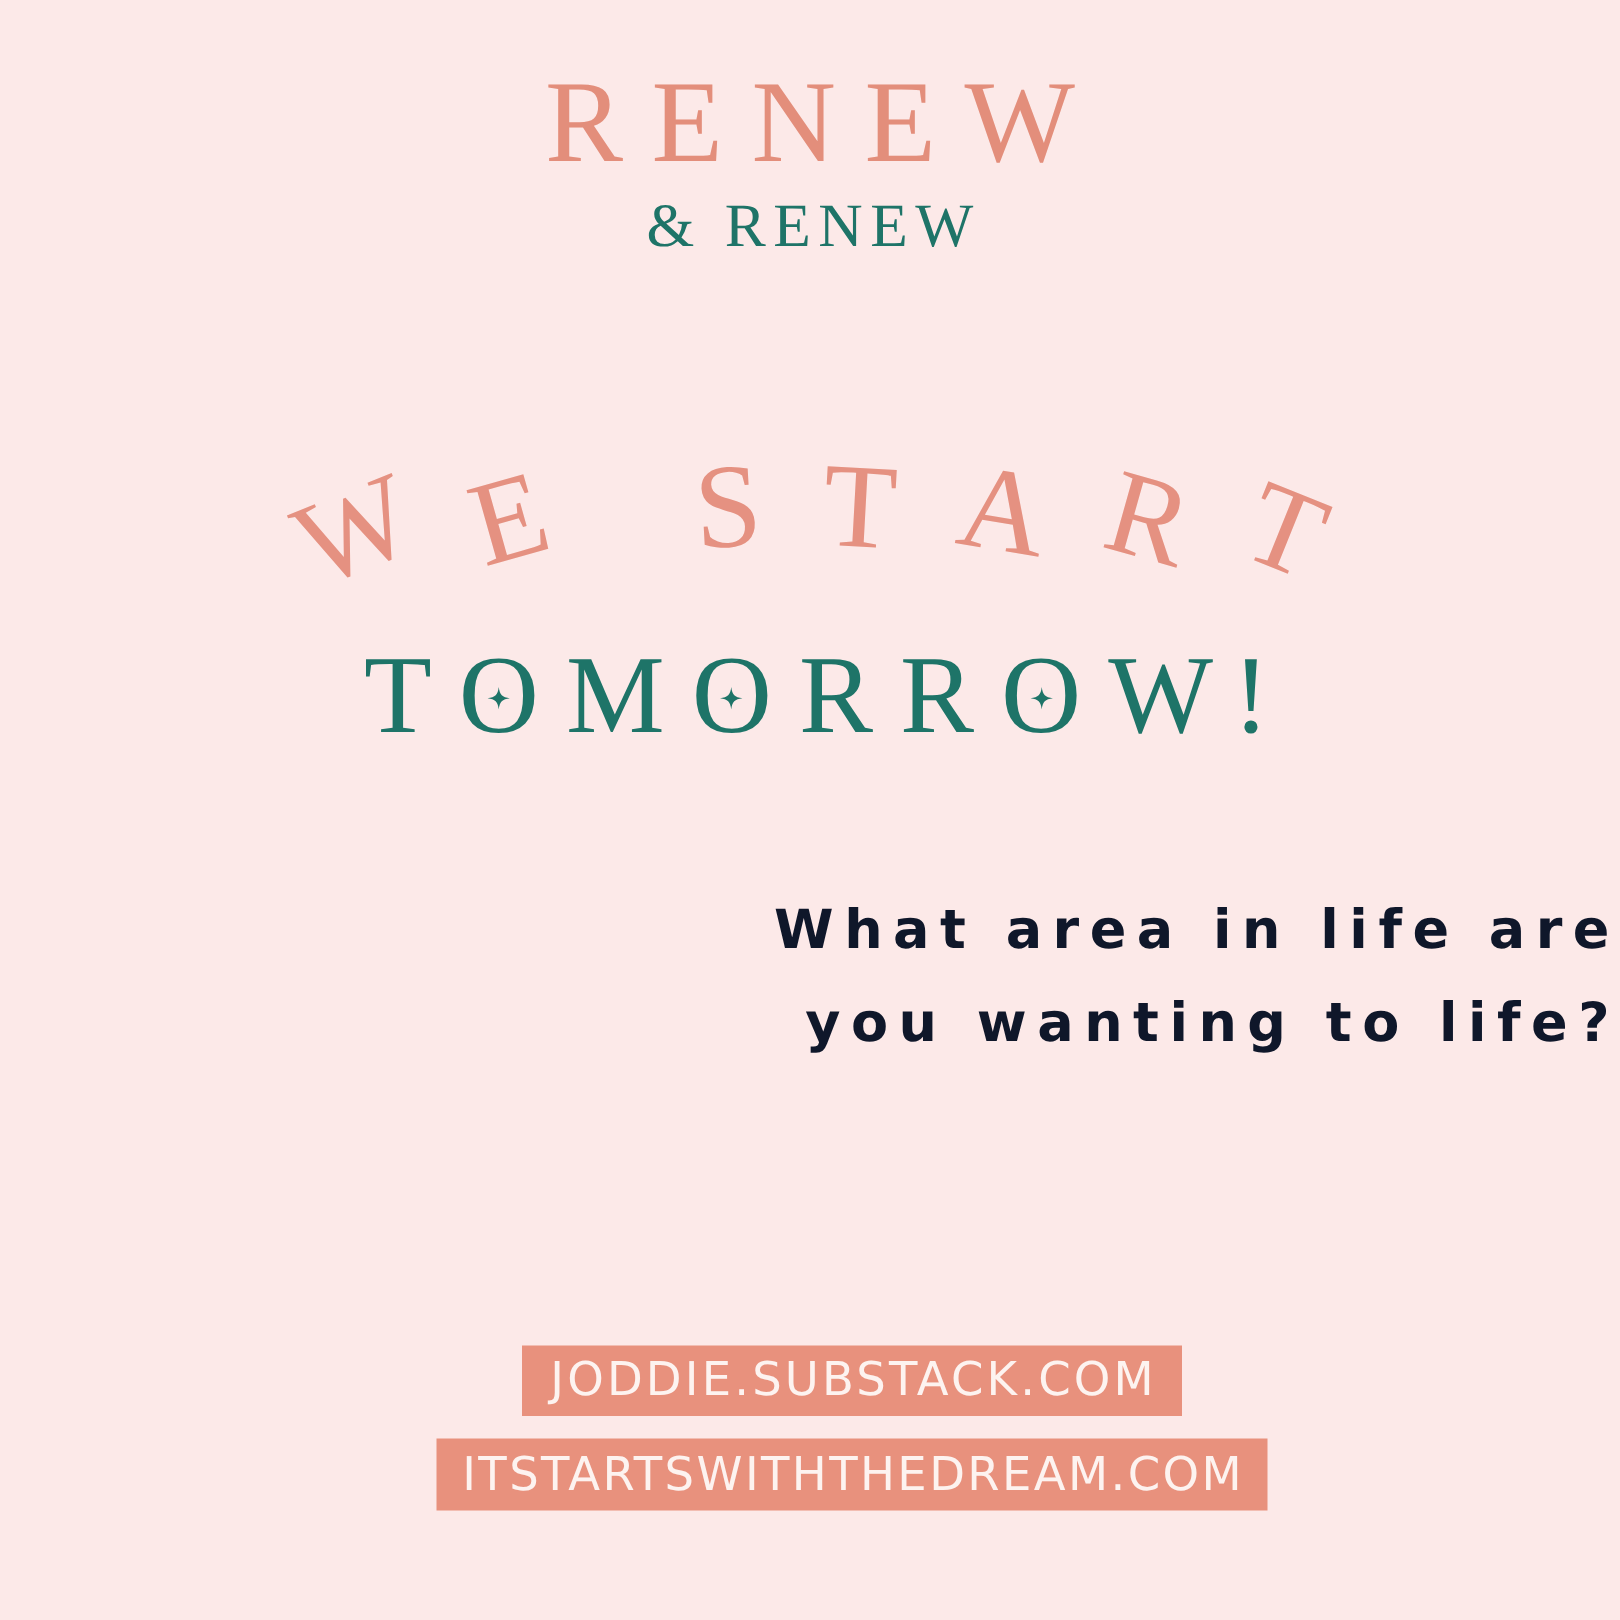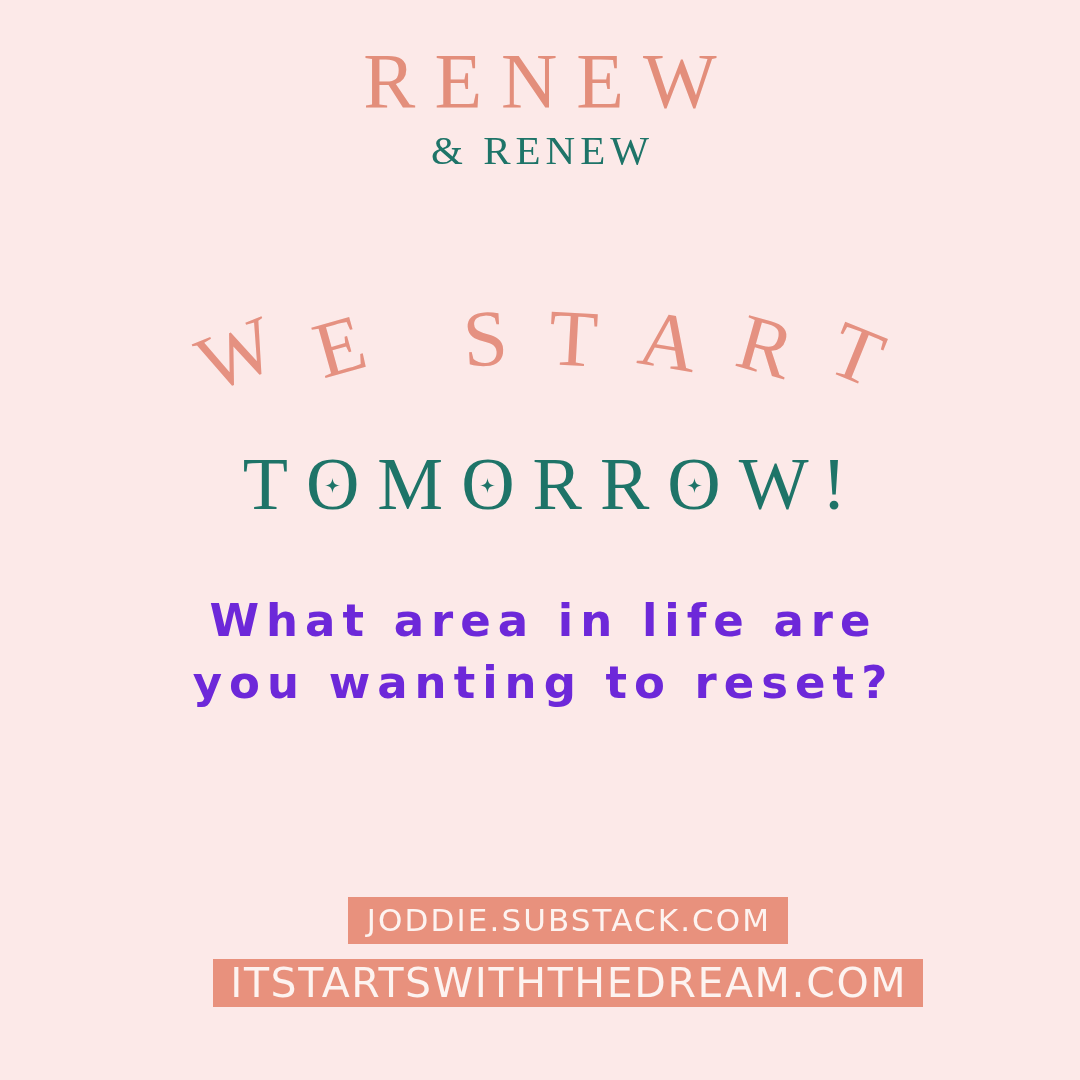--- a/index.html
+++ b/index.html
@@ -84,21 +84,21 @@
     transform-origin: 50% 260px;
   }
 
   .arc-gap {
     width: 34px;
   }
 
   
   .tomorrow {
     position: absolute;
-    top: 445px;
+    top: 425px;
     left: 0;
     width: 1080px;
     text-align: center;
     white-space: nowrap;
   }
 
   .tomorrow .tm-letter {
     position: relative;
     display: inline-block;
     font-family: "Liberation Serif", serif;
@@ -132,27 +132,28 @@
   .question {
     position: absolute;
     top: 590px;
     left: 0;
     width: 1080px;
     text-align: center;
   }
 
   .question .q-line {
     font-family: "DejaVu Sans", sans-serif;
-    font-size: 45px;
+    font-size: 36px;
     line-height: 62px;
     font-weight: 700;
     letter-spacing: 7px;
     text-indent: 7px;
-    color: #6d28d9;
-    white-space: nowrap;
+    color: #0f172a;
+    white-space: nowrap;
+    text-align: right;
   }
 
   
   .banners {
     position: absolute;
     top: 897px;
     left: 0;
     width: 1080px;
     padding-left: 28px;
   }
@@ -178,21 +179,21 @@
   .banner-1 {
     font-size: 31px;
     line-height: 47px;
     height: 47px;
     padding: 0 17px;
     letter-spacing: 2.1px;
     text-indent: 2.1px;
   }
 
   .banner-2 {
-    font-size: 41px;
+    font-size: 31px;
     line-height: 48px;
     height: 48px;
     padding: 0 16px;
     letter-spacing: 1.6px;
     text-indent: 1.6px;
   }
 </style>
 </head>
 <body>
 
@@ -225,21 +226,21 @@
             <path d="M10 0 C10.9 7.0 13.0 9.1 20 10 C13.0 10.9 10.9 13.0 10 20 C9.1 13.0 7.0 10.9 0 10 C7.0 9.1 9.1 7.0 10 0 Z" fill="#1e7468"></path>
           </svg>
         </span></span><span class="tm-letter">R</span><span class="tm-letter">R</span><span class="tm-letter">O<span class="sparkle">
           <svg width="15" height="15" viewBox="0 0 20 20">
             <path d="M10 0 C10.9 7.0 13.0 9.1 20 10 C13.0 10.9 10.9 13.0 10 20 C9.1 13.0 7.0 10.9 0 10 C7.0 9.1 9.1 7.0 10 0 Z" fill="#1e7468"></path>
           </svg>
         </span></span><span class="tm-letter">W</span><span class="tm-letter bang">!</span></div>
 
   <div class="question">
     <div class="q-line">What area in life are</div>
-    <div class="q-line">you wanting to reset?</div>
+    <div class="q-line">you wanting to life?</div>
   </div>
 
   <div class="banners">
     <div class="banner-row">
       <span class="banner banner-1">JODDIE.SUBSTACK.COM</span>
     </div>
     <div class="banner-row">
       <span class="banner banner-2">ITSTARTSWITHTHEDREAM.COM</span>
     </div>
   </div>

